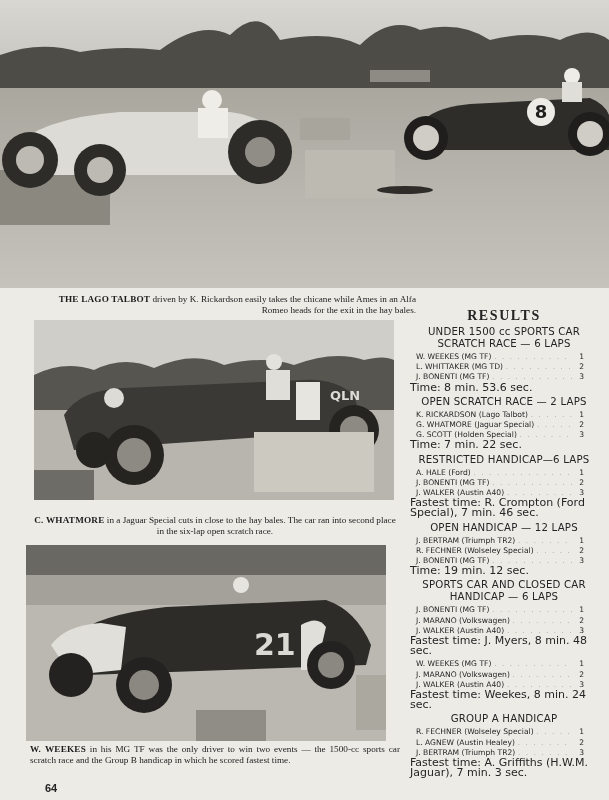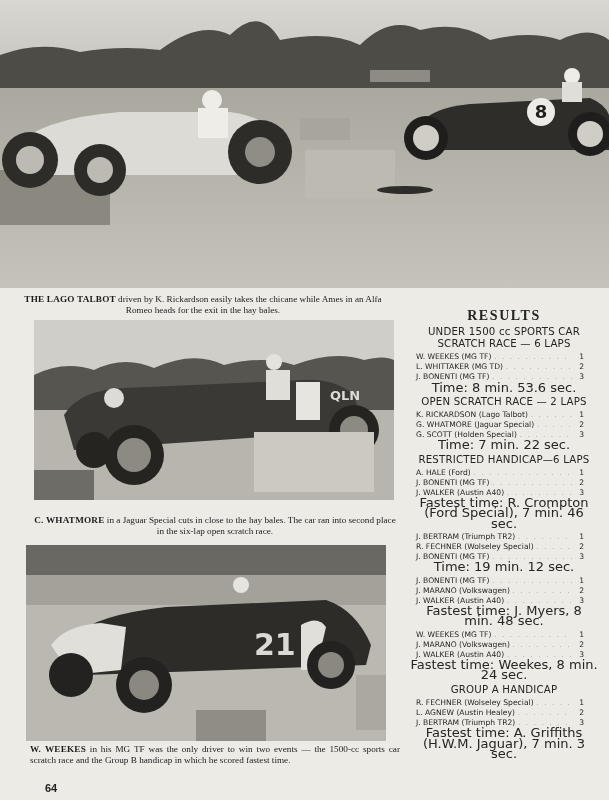--- a/index.html
+++ b/index.html
@@ -22,21 +22,21 @@
 
   .caption {
     position: absolute;
     font-family: "Liberation Serif", serif;
     font-size: 9.2px;
     line-height: 11px;
     text-align: center;
     color: #1c1c1c;
   }
   .caption b { font-weight: bold; letter-spacing: 0.2px; }
-  #cap-top { left: 18px; top: 294px; width: 370px; }
+  #cap-top { left: 46px; top: 294px; width: 370px; text-align: right; }
   #cap-mid { left: 30px; top: 515px; width: 370px; }
   #cap-bot { left: 30px; top: 744px; width: 370px; text-align: justify; text-align-last: left; }
 
   #page-number {
     position: absolute; left: 32px; top: 782px;
     font-family: "Liberation Sans", sans-serif;
     font-weight: bold; font-size: 11px; color: #222; padding-left: 13px;
   }
 
   #results {
@@ -58,21 +58,21 @@
     display: flex; align-items: baseline; font-size: 7.6px; line-height: 10.2px;
     padding-left: 6px; padding-right: 14px;
   }
   .finisher .name { white-space: nowrap; }
   .finisher .dots {
     flex: 1; overflow: hidden; white-space: nowrap; color: #8a8a8a;
     margin: 0 3px; letter-spacing: 2px; font-size: 6px;
   }
   .finisher .pos { width: 8px; text-align: right; }
   .race-note {
-    font-size: 13px; line-height: 10.2px; text-align: center;
+    font-size: 11px; line-height: 10.2px; text-align: left;
   }
 </style>
 </head>
 <body>
 
 <div class="photo" id="photo-top">
   <svg viewBox="0 0 609 288" preserveAspectRatio="none">
     <defs>
       <linearGradient id="skyT" x1="0" y1="0" x2="0" y2="1">
         <stop offset="0" stop-color="#d8d7d2"></stop>
@@ -224,38 +224,40 @@
           <span class="pos">2</span>
         </div>
         <div class="finisher">
           <span class="name">J. WALKER (Austin A40)</span>
           <span class="dots">. . . . . . . . . . . . . . . . . . . . . .</span>
           <span class="pos">3</span>
         </div>
         <div class="race-note">Fastest time:  R. Crompton (Ford Special), 7 min. 46 sec.</div>
       </div>
       <div class="race">
+        <div class="race-title">OPEN HANDICAP — 12 LAPS</div>
         <div class="finisher">
           <span class="name">J. BERTRAM (Triumph TR2)</span>
           <span class="dots">. . . . . . . . . . . . . . . . . . . . . .</span>
           <span class="pos">1</span>
         </div>
         <div class="finisher">
           <span class="name">R. FECHNER (Wolseley Special)</span>
           <span class="dots">. . . . . . . . . . . . . . . . . . . . . .</span>
           <span class="pos">2</span>
         </div>
         <div class="finisher">
           <span class="name">J. BONENTI (MG TF)</span>
           <span class="dots">. . . . . . . . . . . . . . . . . . . . . .</span>
           <span class="pos">3</span>
         </div>
         <div class="race-note">Time:  19 min. 12 sec.</div>
       </div>
       <div class="race">
+        <div class="race-title">SPORTS CAR AND CLOSED CAR HANDICAP — 6 LAPS</div>
         <div class="finisher">
           <span class="name">J. BONENTI (MG TF)</span>
           <span class="dots">. . . . . . . . . . . . . . . . . . . . . .</span>
           <span class="pos">1</span>
         </div>
         <div class="finisher">
           <span class="name">J. MARANO (Volkswagen)</span>
           <span class="dots">. . . . . . . . . . . . . . . . . . . . . .</span>
           <span class="pos">2</span>
         </div>

